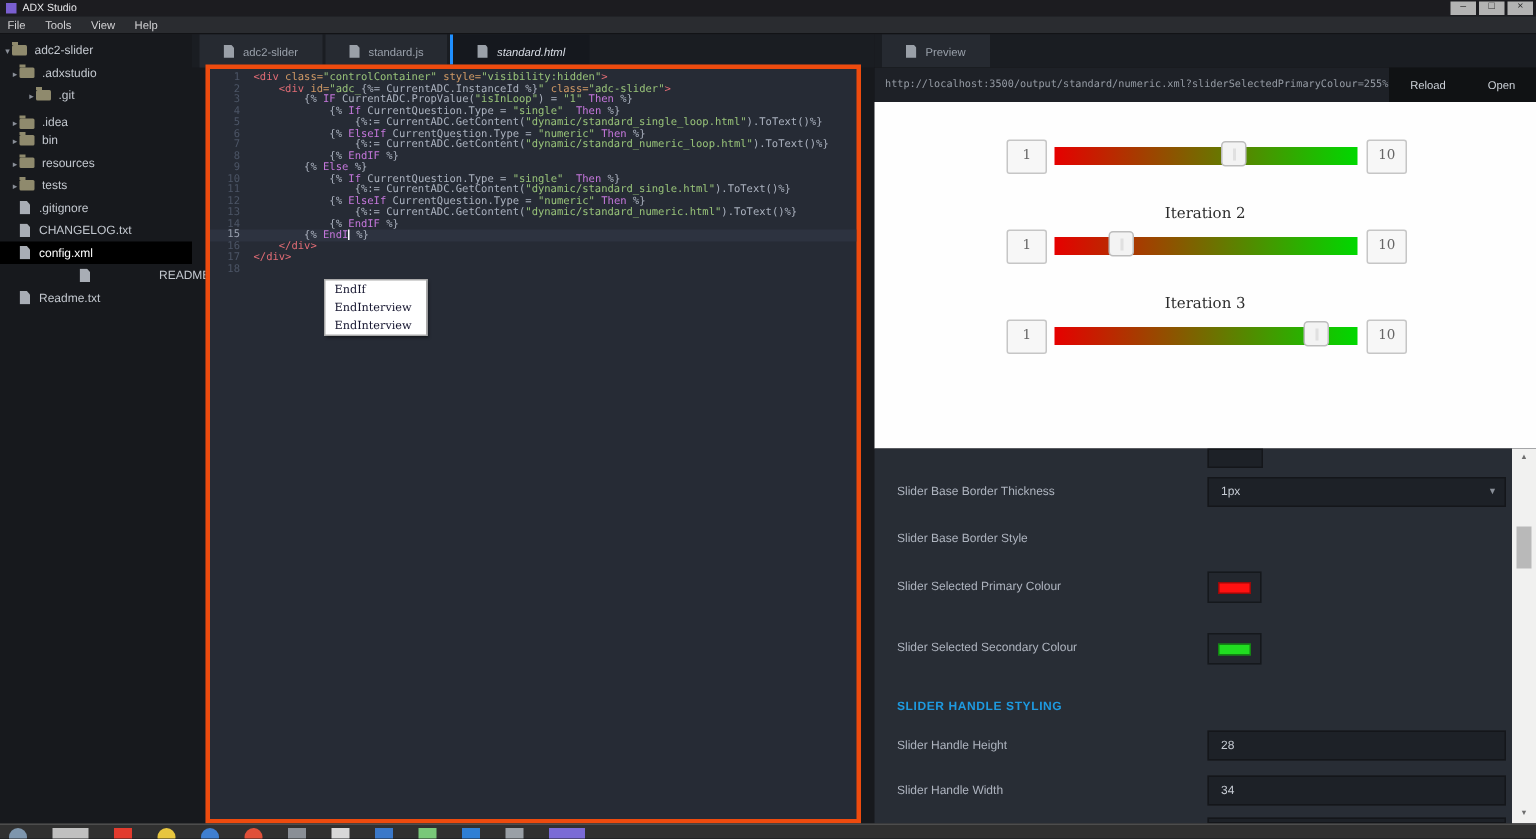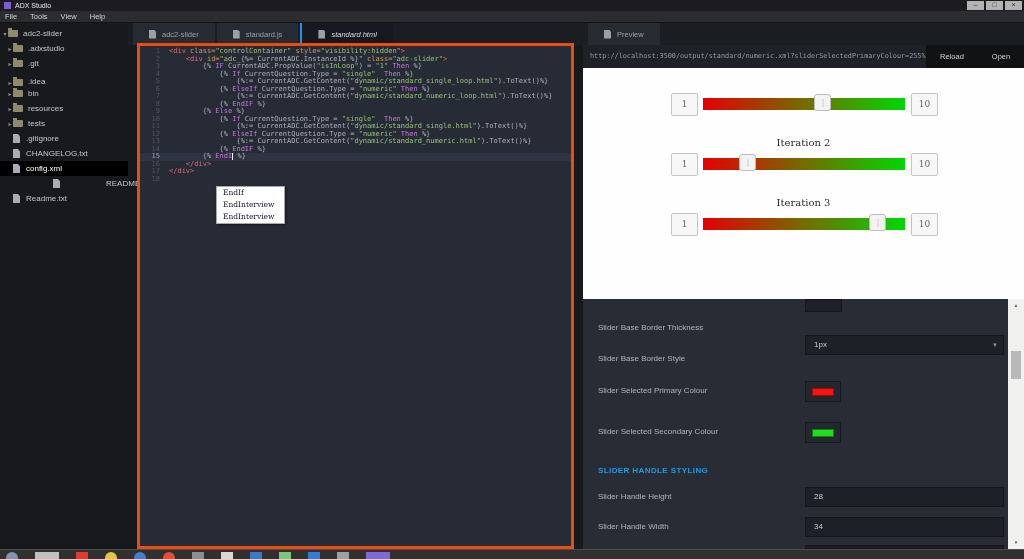--- a/index.html
+++ b/index.html
@@ -121,21 +121,21 @@
       <div class="tree-row" style="padding-left: 2px;">
         <span class="tw-arrow">▾</span>
         <span class="icon-folder"></span>
         <span>adc2-slider</span>
       </div>
       <div class="tree-row" style="padding-left: 7px;">
         <span class="tw-arrow">▸</span>
         <span class="icon-folder"></span>
         <span>.adxstudio</span>
       </div>
-      <div class="tree-row" style="padding-left: 7px;">
+      <div class="tree-row" style="padding-left: 18px;">
         <span class="tw-arrow">▸</span>
         <span class="icon-folder"></span>
         <span>.git</span>
       </div>
       <div class="tree-row" style="padding-left: 7px; align-items: flex-end;">
         <span class="tw-arrow">▸</span>
         <span class="icon-folder"></span>
         <span>.idea</span>
       </div>
       <div class="tree-row" style="padding-left: 7px;">
@@ -262,21 +262,21 @@
         <div class="handle" style="left: 285.72px;">
           <span></span>
         </div>
         <div class="val-box" style="left: 328px;">10</div>
       </div>
     </div>
 
   <div class="settings" id="settings-panel">
       <div class="partial-box" style="top: 0px; height: 13px; width: 37px;"></div>
       <div class="set-label" style="top: 24px;">Slider Base Border Thickness</div>
-      <div class="set-control" style="top: 36px;"><span>1px</span><span class="set-caret">▼</span></div>
+      <div class="set-control" style="top: 19px;"><span>1px</span><span class="set-caret">▼</span></div>
       <div class="set-label" style="top: 55px;">Slider Base Border Style</div>
       <div class="set-label" style="top: 87px;">Slider Selected Primary Colour</div>
       <div class="swatch" style="top: 82px;">
         <div style="background: rgb(255, 17, 17);"></div>
       </div>
       <div class="set-label" style="top: 128px;">Slider Selected Secondary Colour</div>
       <div class="swatch" style="top: 123px;">
         <div style="background: rgb(33, 221, 33);"></div>
       </div>
       <div class="set-section" style="top: 167px;">SLIDER HANDLE STYLING</div>

